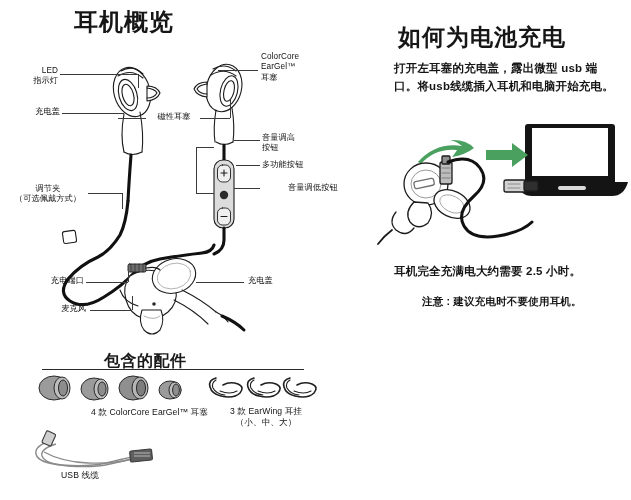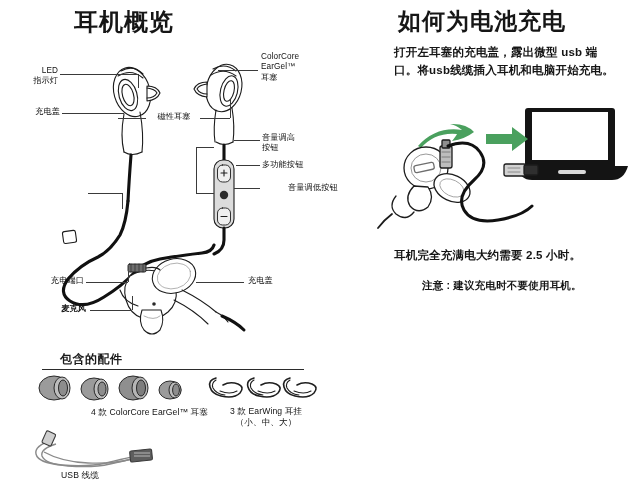--- a/index.html
+++ b/index.html
@@ -7,33 +7,33 @@
     width:631px;height:500px;overflow:hidden;
     background:#ffffff;
     font-family:"Liberation Sans","DejaVu Sans",sans-serif;
     color:#1a1a1a;
     -webkit-font-smoothing:antialiased;
   }
   .page{position:relative;width:631px;height:500px;}
 
   
   .col-left{position:absolute;left:0;top:0;width:370px;height:500px;}
-  .col-right{position:absolute;left:370px;top:0;width:261px;height:459px;}
+  .col-right{position:absolute;left:370px;top:16px;width:261px;height:459px;}
 
   
   .h-main{
     position:absolute;font-size:24px;font-weight:700;letter-spacing:1px;
     color:#161616;white-space:nowrap;
   }
   .h-left{left:74px;top:6px;}
   .h-right{left:28px;top:6px;font-size:23px;}
 
   .h-sub{
-    position:absolute;font-size:12px;font-weight:700;color:#1a1a1a;
-    letter-spacing:.5px;white-space:nowrap;
+    position:absolute;font-size:16px;font-weight:700;color:#1a1a1a;
+    letter-spacing:.5px;white-space:nowrap;margin-left:44px;
   }
 
   
   .para{
     position:absolute;font-size:11.5px;line-height:1.55;font-weight:700;
     color:#151515;letter-spacing:.2px;
   }
   .para-note{font-size:10.5px;margin-left:28px;}
 
   
@@ -198,26 +198,28 @@
     <div class="lbl c" style="left:148px;top:112px;width:52px;">磁性耳塞</div>
 
     <div class="lbl" style="left:262px;top:133px;width:70px;">音量调高
 按钮</div>
 
     <div class="lbl" style="left:262px;top:160px;width:80px;">多功能按钮</div>
 
     <div class="lbl" style="left:262px;top:183px;width:86px;margin-left:26px;">音量调低按钮</div>
 
 
+    <div class="lbl c" style="left:6px;top:184px;width:84px;">调节夹
+（可选佩戴方式）</div>
 
     <div class="lbl r" style="left:26px;top:276px;width:58px;">充电端口</div>
 
     <div class="lbl" style="left:248px;top:276px;width:60px;">充电盖</div>
 
-    <div class="lbl r" style="left:30px;top:304px;width:56px;font-weight:bold;">麦克风</div>
+    <div class="lbl r" style="left:30px;top:304px;width:56px;">麦克风</div>
 
     <div class="h-sub" style="left:60px;top:351px;">包含的配件</div>
 
     <div class="rule" style="left:42px;top:369px;width:262px;"></div>
 
     <div class="art" style="left:36px;top:374px;">
       <svg width="150" height="30" viewBox="0 0 150 30">
         <g stroke="#2a2a2a" stroke-width="1">
           <ellipse cx="18" cy="14" rx="15" ry="12" fill="#9b9b9b"></ellipse>
           <ellipse cx="26" cy="14" rx="8" ry="11" fill="#bdbdbd"></ellipse>

